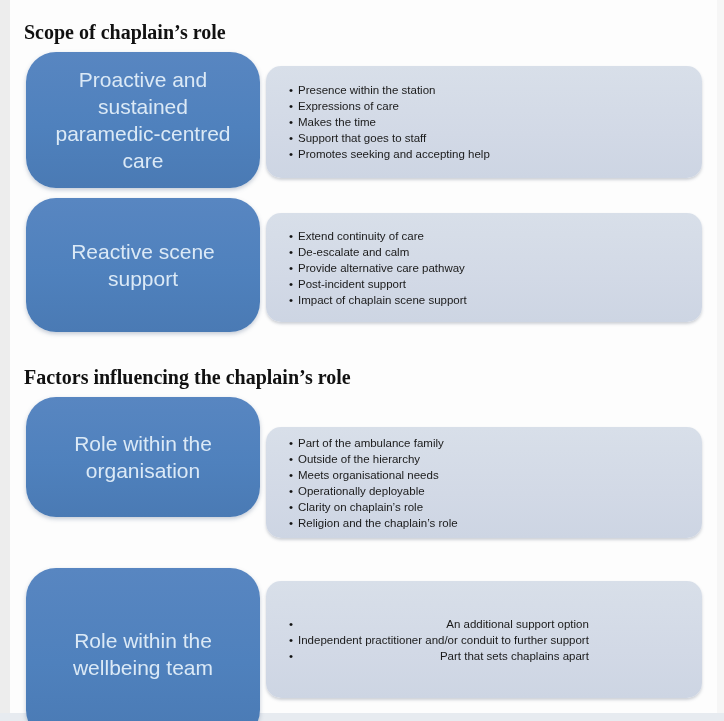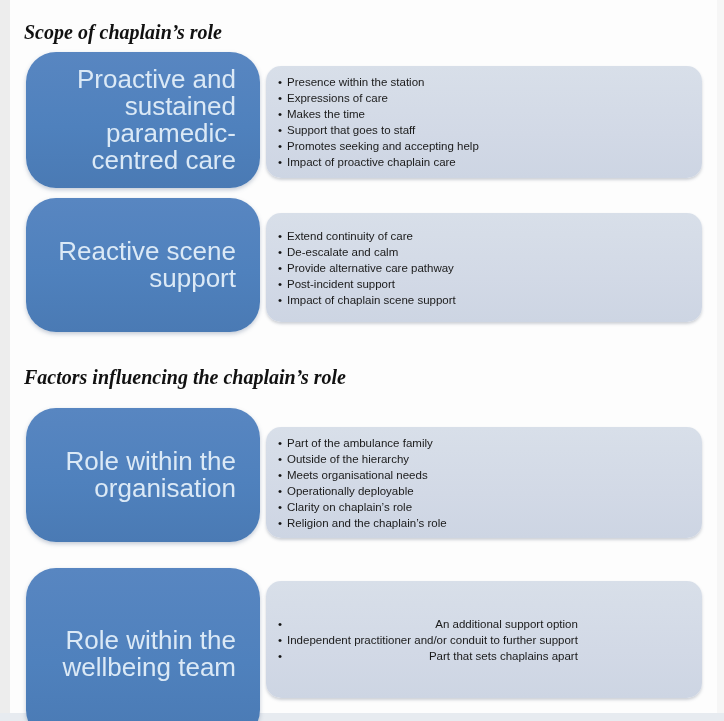--- a/index.html
+++ b/index.html
@@ -25,56 +25,54 @@
   }
   .heading {
     position: absolute;
     left: 24px;
     font-family: "Liberation Serif", serif;
     font-weight: bold;
     font-size: 20px;
     line-height: 26px;
     color: var(--heading-text, #111111);
     white-space: nowrap;
-    font-style: italic;
   }
   .heading-1 { top: 2px; }
   .heading-2 { top: 347px; }
   .shape {
     position: absolute;
     left: 26px;
     width: 234px;
     border-radius: 30px;
     background: linear-gradient(180deg, #5886c1 0%, var(--box-blue, #4f81bd) 55%, #4a7ab4 100%);
     box-shadow: 0 2px 4px rgba(90,110,140,0.35);
     display: flex;
     align-items: center;
     justify-content: center;
     text-align: center;
   }
   .shape-label {
     color: var(--box-text, #dbe9f6);
-    font-size: 26px;
+    font-size: 21px;
     line-height: 27px;
     padding: 0 24px;
-    text-align: right;
   }
   .panel {
     position: absolute;
     left: 266px;
     width: 436px;
     border-radius: 15px;
     background: linear-gradient(180deg, #d8dfe9 0%, var(--list-bg, #d2d9e6) 60%, #cdd5e3 100%);
     box-shadow: 0 2px 3px rgba(100,110,130,0.30);
     display: flex;
     align-items: center;
   }
   .bullets {
     list-style: none;
-    margin: 0;
+    margin: 11px;
     padding: 0 10px 0 12px;
   }
   .bullets li {
     font-size: 11.5px;
     line-height: 16px;
     color: var(--bullet-text, #1a1a1a);
     position: relative;
     padding-left: 9px;
   }
   .bullets li::before {
@@ -82,21 +80,21 @@
     position: absolute;
     left: 0;
     top: 0;
     color: #111;
   }
   
   .shape-0 { top: 52px;  height: 136px; }
   .panel-0 { top: 66px;  height: 112px; }
   .shape-1 { top: 198px; height: 134px; }
   .panel-1 { top: 213px; height: 109px; }
-  .shape-2 { top: 408px; height: 134px; }
+  .shape-2 { top: 397px; height: 120px; }
   .panel-2 { top: 427px; height: 111px; }
   .shape-3 { top: 568px; height: 172px; }
   .panel-3 { top: 581px; height: 117px; text-align: right; }
 </style>
 </head>
 <body>
 
 <div class="canvas">
   <div class="edge-left"></div>
   <div class="edge-right"></div>
@@ -107,21 +105,20 @@
   <div class="shape shape-0">
     <div class="shape-label">Proactive and sustained paramedic-centred care</div>
   </div>
   <div class="panel panel-0">
     <ul class="bullets">
       <li>Presence within the station</li>
       <li>Expressions of care</li>
       <li>Makes the time</li>
       <li>Support that goes to staff</li>
       <li>Promotes seeking and accepting help</li>
-      <li>Impact of proactive chaplain care</li>
     </ul>
   </div>
 
   <div class="shape shape-1">
     <div class="shape-label">Reactive scene support</div>
   </div>
   <div class="panel panel-1">
     <ul class="bullets">
       <li>Extend continuity of care</li>
       <li>De-escalate and calm</li>

